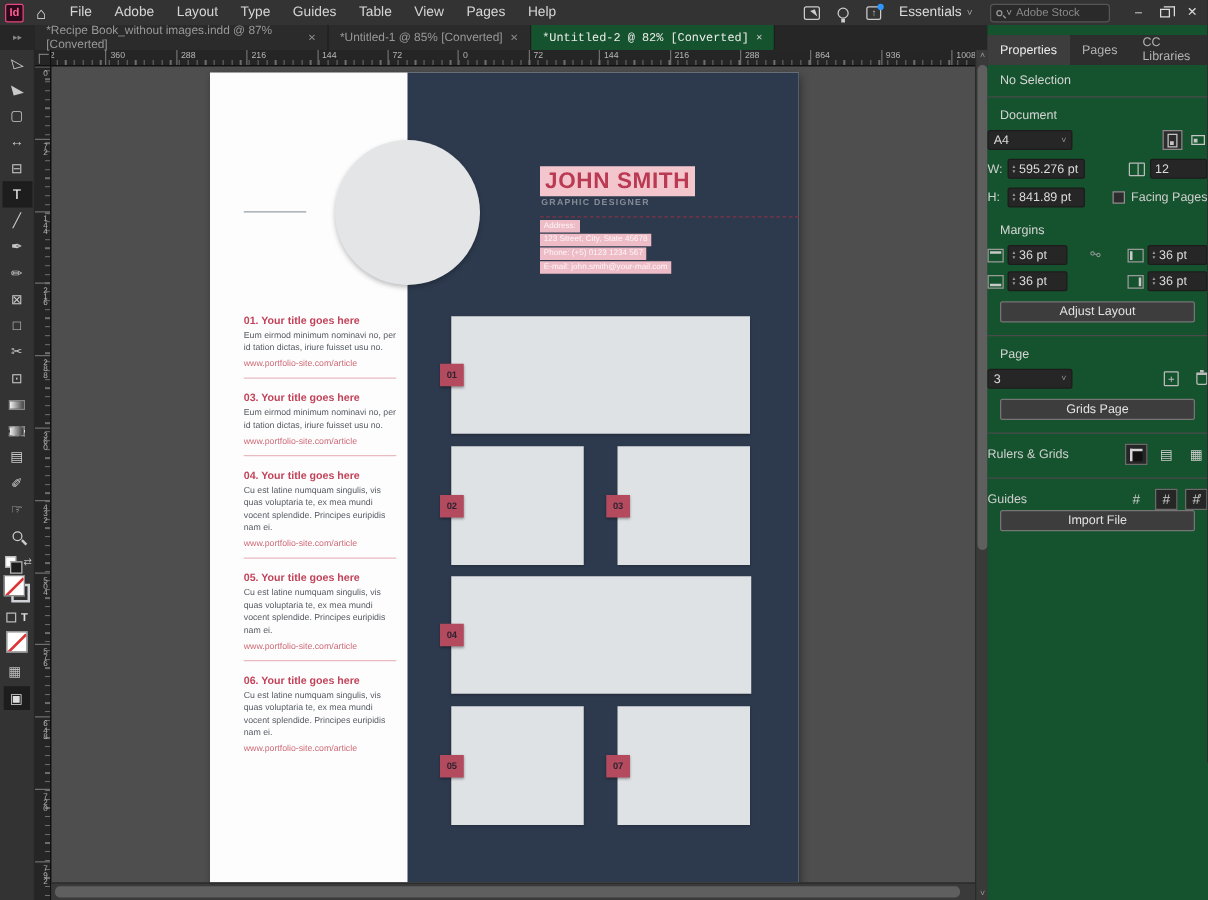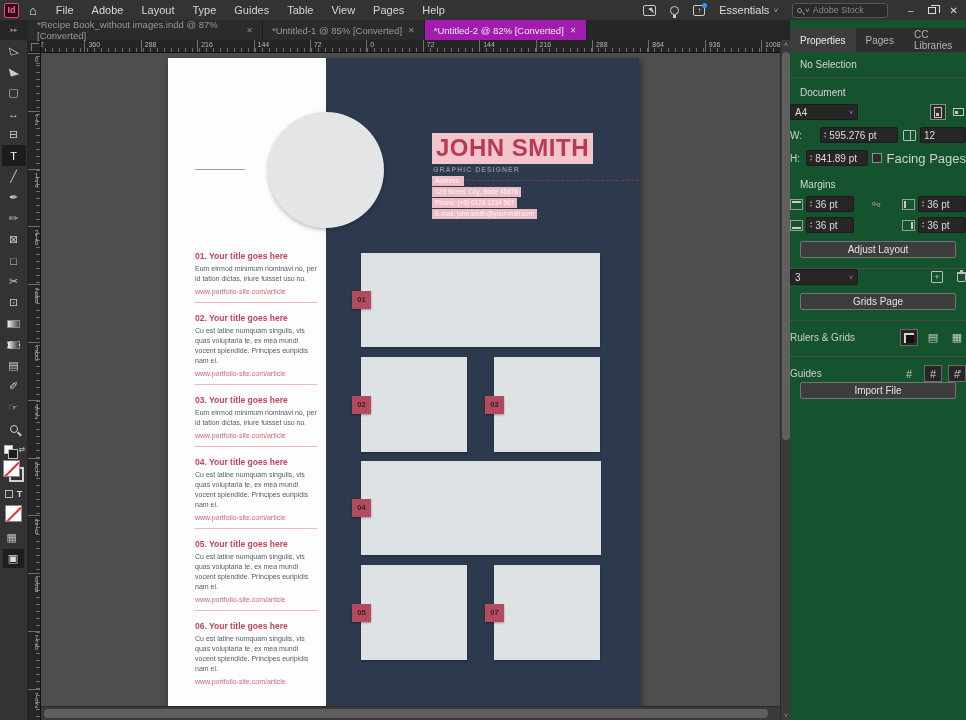--- a/index.html
+++ b/index.html
@@ -37,21 +37,21 @@
   .winbtn { font-size:10px; cursor:default; }
   .restore-ic { width:8px; height:7px; border:1px solid #ddd; position:relative; }
   .restore-ic::before { content:""; position:absolute; left:2px; top:-3px; width:8px; height:7px; border:1px solid #ddd; border-left:none; border-bottom:none; }
 
   
   .tabbar { position:absolute; left:0; top:20px; width:966px; height:20px; background:#262626;
     display:flex; align-items:stretch; z-index:10; }
   .tools-collapse { width:28px; flex:none; color:#888; font-size:7px; display:flex; align-items:center; justify-content:center; }
   .doc-tab { display:flex; align-items:center; gap:6px; padding:0 9px; font-size:9.5px; color:#999;
     background:#2b2b2b; border-right:1px solid #1d1d1d; cursor:default; max-width:235px; }
-  .doc-tab.active { background:#a21caf; color:#ececec; }
+  .doc-tab.active { background:#14532d; color:#ececec;font-family:Liberation Mono, monospace; }
   .tab-close { font-size:8px; color:#8a8a8a; }
   .doc-tab.active .tab-close { color:#ccc; }
 
   
   .ruler-corner { position:absolute; left:28px; top:40px; width:13px; height:13px; background:#252525;
     border-right:1px solid #111; border-bottom:1px solid #111; z-index:6; }
   .ruler-corner::after { content:""; position:absolute; left:3px; top:3px; width:7px; height:7px;
     border-left:1px solid #777; border-top:1px solid #777; }
   .hruler { position:absolute; left:28px; top:40px; width:762px; height:13px; background:#252525;
     border-bottom:1px solid #111; display:flex; overflow:hidden; z-index:5;
@@ -96,21 +96,21 @@
 
   
   .canvas { position:absolute; left:41px; top:53px; width:739px; height:653px; background:#4e4e4e; overflow:hidden; z-index:1; }
   .page { position:absolute; left:127px; top:5px; width:471px; height:700px; background:#fdfdfd;
     box-shadow:2px 3px 7px rgba(0,0,0,.45); }
   .navy { position:absolute; left:158px; top:0; width:313px; height:655px; background:#2d3a4e; }
   .avatar-circle { position:absolute; left:100px; top:54px; width:116px; height:116px; border-radius:50%;
     background:#e3e5e7; box-shadow:0 2px 4px rgba(0,0,0,.25); }
   .intro-line { position:absolute; left:27px; top:111px; width:50px; height:1px; background:#9aa0a6; }
   .profile { position:absolute; left:264px; top:75px; width:200px; }
-  .profile-name { display:inline-block; background:#f3c6ce; color:#b93a52; font-size:24px; font-weight:bold;
+  .profile-name { display:inline-block; background:#f3c6ce; color:#b93a52; font-size:18px; font-weight:bold;
     padding:1px 4px 2px 4px; letter-spacing:.5px; }
   .profile-title { color:#868c96; font-size:7px; font-weight:bold; letter-spacing:1px; margin:2px 0 0 1px; }
   .profile-sep { margin-top:7px; width:207px; border-top:1px dashed #7e3347; }
   .contact { position:absolute; left:264px; top:118px; display:flex; flex-direction:column; align-items:flex-start; }
   .contact-line { display:inline-block; background:#eebcc7; color:#fdf6f7; font-size:6.5px; line-height:8px;
     padding:1px 3px; margin-bottom:1px; white-space:nowrap; }
 
   .articles { position:absolute; left:27px; top:193px; width:126px; }
   .article { width:124px; }
   .article-title { color:#c2435a; font-size:8.5px; font-weight:bold; margin-bottom:3px; }
@@ -396,26 +396,20 @@
 
       <div class="articles">
 
           <div class="article">
             <div class="article-title">01. Your title goes here</div>
             <div class="article-body">Eum eirmod minimum nominavi no, per id tation dictas, iriure fuisset usu no.</div>
             <div class="article-link">www.portfolio-site.com/article</div>
             <div class="article-divider"></div>
           </div>
 
-          <div class="article">
-            <div class="article-title">02. Your title goes here</div>
-            <div class="article-body">Cu est latine numquam singulis, vis quas voluptaria te, ex mea mundi vocent splendide. Principes euripidis nam ei.</div>
-            <div class="article-link">www.portfolio-site.com/article</div>
-            <div class="article-divider"></div>
-          </div>
 
           <div class="article">
             <div class="article-title">03. Your title goes here</div>
             <div class="article-body">Eum eirmod minimum nominavi no, per id tation dictas, iriure fuisset usu no.</div>
             <div class="article-link">www.portfolio-site.com/article</div>
             <div class="article-divider"></div>
           </div>
 
           <div class="article">
             <div class="article-title">04. Your title goes here</div>
@@ -510,21 +504,21 @@
       <span class="orient-btn active">
           <span class="orient-glyph-p"></span>
         </span>
       <span class="orient-btn">
           <span class="orient-glyph-l"></span>
         </span>
     </div>
 
     <div class="p-row" style="margin-bottom:7px;">
       <span class="p-label" style="width:16px;">W:</span>
-      <div class="stepper" style="width:78px;margin-left:14px;">
+      <div class="stepper" style="width:62px;">
         <span class="step-arrows">
             <span>▴</span>
             <span>▾</span>
           </span>
         <span>595.276 pt</span>
       </div>
       <span class="spacer"></span>
       <span class="book-ic"></span>
       <div class="stepper" style="width:46px;">
         <span>12</span>
@@ -535,21 +529,21 @@
       <span class="p-label" style="width:16px;">H:</span>
       <div class="stepper" style="width:62px;">
         <span class="step-arrows">
             <span>▴</span>
             <span>▾</span>
           </span>
         <span>841.89 pt</span>
       </div>
       <span class="spacer"></span>
       <span class="checkbox"></span>
-      <span style="font-size:13px;">Facing Pages</span>
+      <span style="font-size:10px;">Facing Pages</span>
     </div>
 
     <div class="p-section-title">Margins</div>
 
     <div class="p-row" style="position:relative; margin-bottom:5px;">
       <span class="margin-ic top">
           <i></i>
         </span>
       <div class="stepper" style="width:48px;">
         <span class="step-arrows">
@@ -591,20 +585,21 @@
             <span>▴</span>
             <span>▾</span>
           </span>
         <span>36 pt</span>
       </div>
     </div>
 
     <div class="panel-btn">Adjust Layout</div>
     <div class="p-divider"></div>
 
+    <div class="p-section-title">Page</div>
     <div class="p-row">
       <div class="dd" style="width:68px;">
         <span>3</span>
         <span class="chev">˅</span>
       </div>
       <span class="spacer"></span>
       <span class="addpage-ic">+</span>
       <span style="width:14px;"></span>
       <span class="trash-ic"></span>
     </div>

